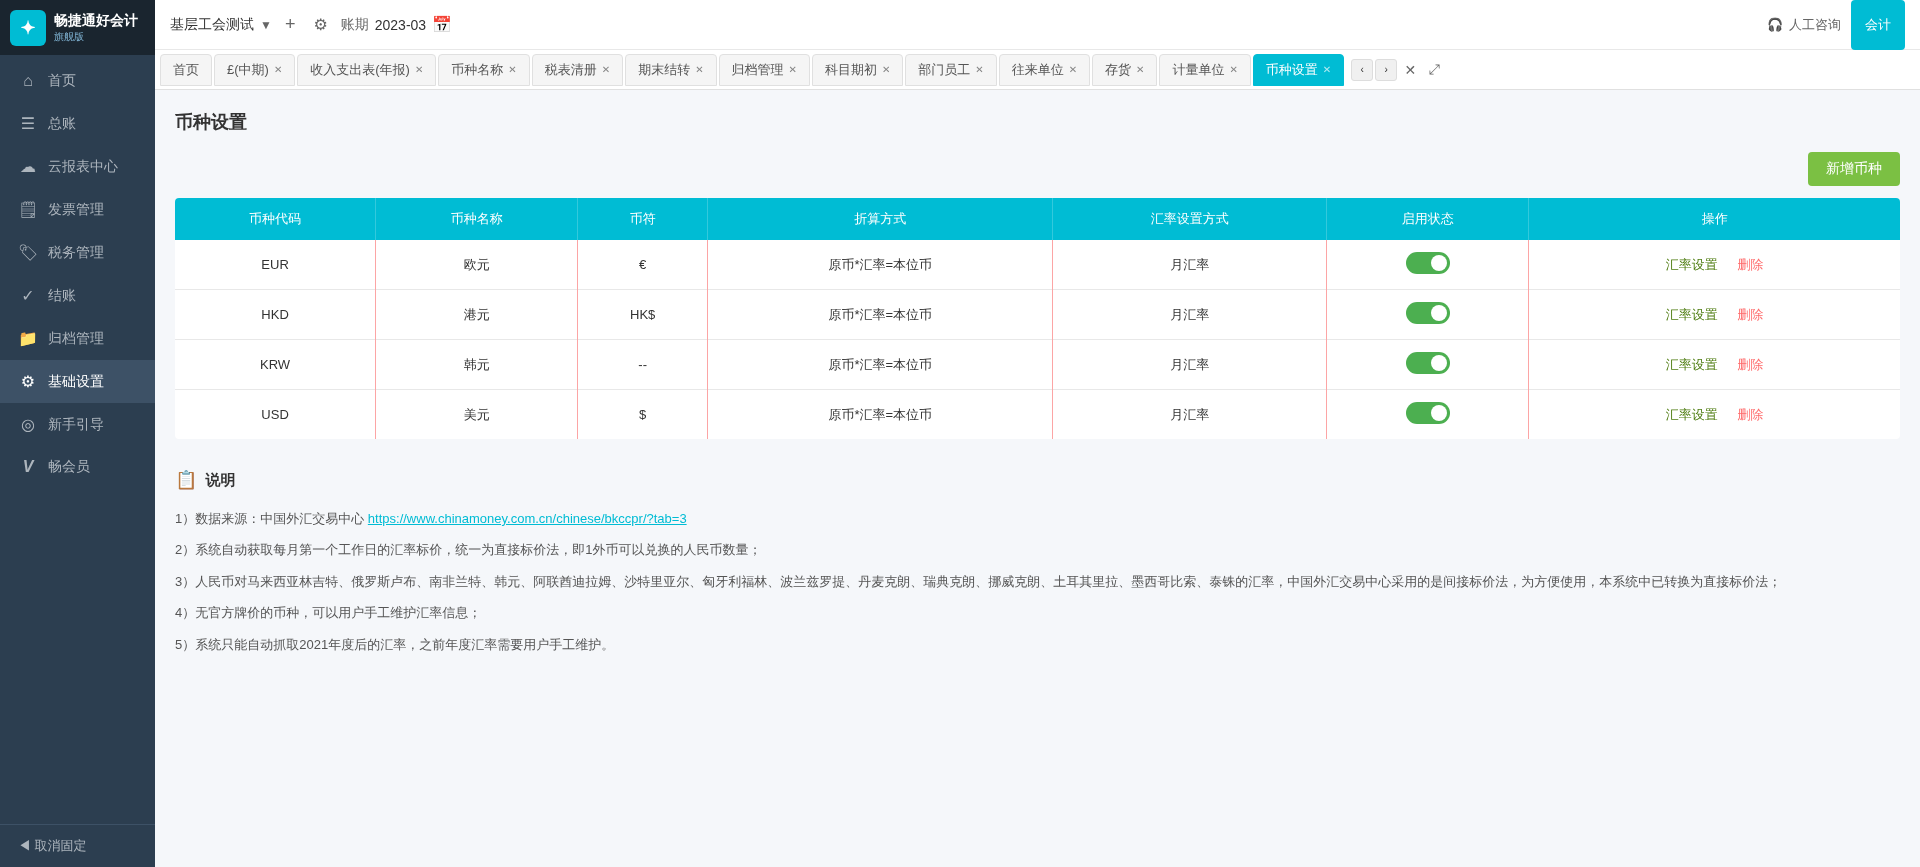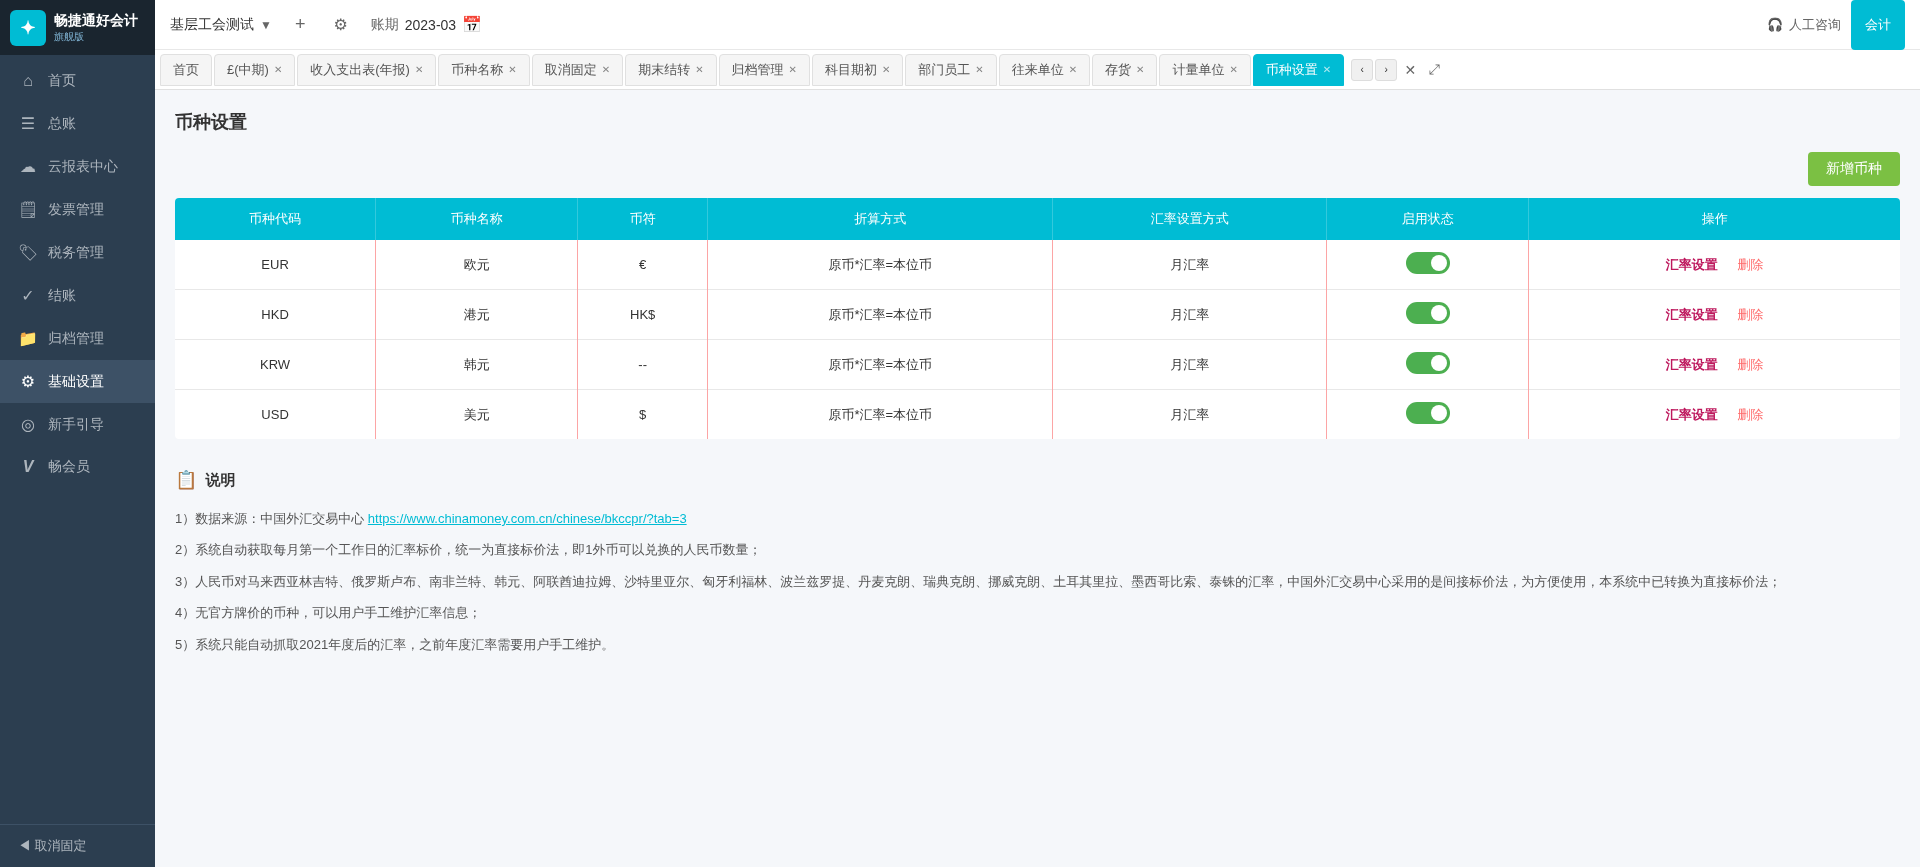--- a/index.html
+++ b/index.html
@@ -32,21 +32,21 @@
       padding: 12px 18px; color: #adb5bd; font-size: 13px; cursor: pointer;
       display: flex; align-items: center; gap: 6px; border-top: 1px solid #3d5166;
     }
 
     
     .main { margin-left: 155px; display: flex; flex-direction: column; height: 867px; }
 
     
     .topbar {
       background: white; height: 50px; display: flex; align-items: center;
-      padding: 0 15px; border-bottom: 1px solid #e8e8e8; gap: 18px;
+      padding: 0 15px; border-bottom: 1px solid #e8e8e8; gap: 8px;
       position: relative;
     }
     .topbar-company { display: flex; align-items: center; gap: 6px; }
     .company-name { font-size: 14px; color: #333; font-weight: 500; }
     .dropdown-icon { color: #666; font-size: 12px; }
     .topbar-add { color: #666; font-size: 18px; cursor: pointer; padding: 0 5px; }
     .topbar-gear { color: #666; font-size: 16px; cursor: pointer; padding: 0 5px; }
     .topbar-period { display: flex; align-items: center; gap: 6px; color: #333; font-size: 14px; }
     .period-label { color: #666; }
     .period-value { color: #333; font-weight: 500; }
@@ -100,21 +100,21 @@
     }
     .data-table thead th:last-child { border-right: none; }
     .data-table tbody tr { border-bottom: 1px solid #e8e8e8; }
     .data-table tbody tr:last-child { border-bottom: none; }
     .data-table tbody td {
       padding: 12px 10px; text-align: center; font-size: 13px; color: #333;
       border-right: 1px solid #fca5a5;
     }
     .data-table tbody td:last-child { border-right: none; }
 
-    .action-link { color: #be185d; cursor: pointer; margin: 0 8px; font-size: 13px; font-weight: bold; }
+    .action-link { color: #4d7c0f; cursor: pointer; margin: 0 8px; font-size: 13px; }
     .delete-link { color: #ff6b6b; cursor: pointer; margin: 0 8px; font-size: 13px; }
 
     
     .toggle {
       display: inline-flex; align-items: center; width: 44px; height: 22px;
       background: #4caf50; border-radius: 11px; position: relative; cursor: pointer;
     }
     .toggle::after {
       content: ''; position: absolute; right: 3px; width: 16px; height: 16px;
       background: white; border-radius: 50%;
@@ -222,21 +222,21 @@
     </div>
     <div class="tab">
       <span>收入支出表(年报)</span>
       <span class="tab-close">✕</span>
     </div>
     <div class="tab">
       <span>币种名称</span>
       <span class="tab-close">✕</span>
     </div>
     <div class="tab">
-      <span>取消固定</span>
+      <span>税表清册</span>
       <span class="tab-close">✕</span>
     </div>
     <div class="tab">
       <span>期末结转</span>
       <span class="tab-close">✕</span>
     </div>
     <div class="tab">
       <span>归档管理</span>
       <span class="tab-close">✕</span>
     </div>

